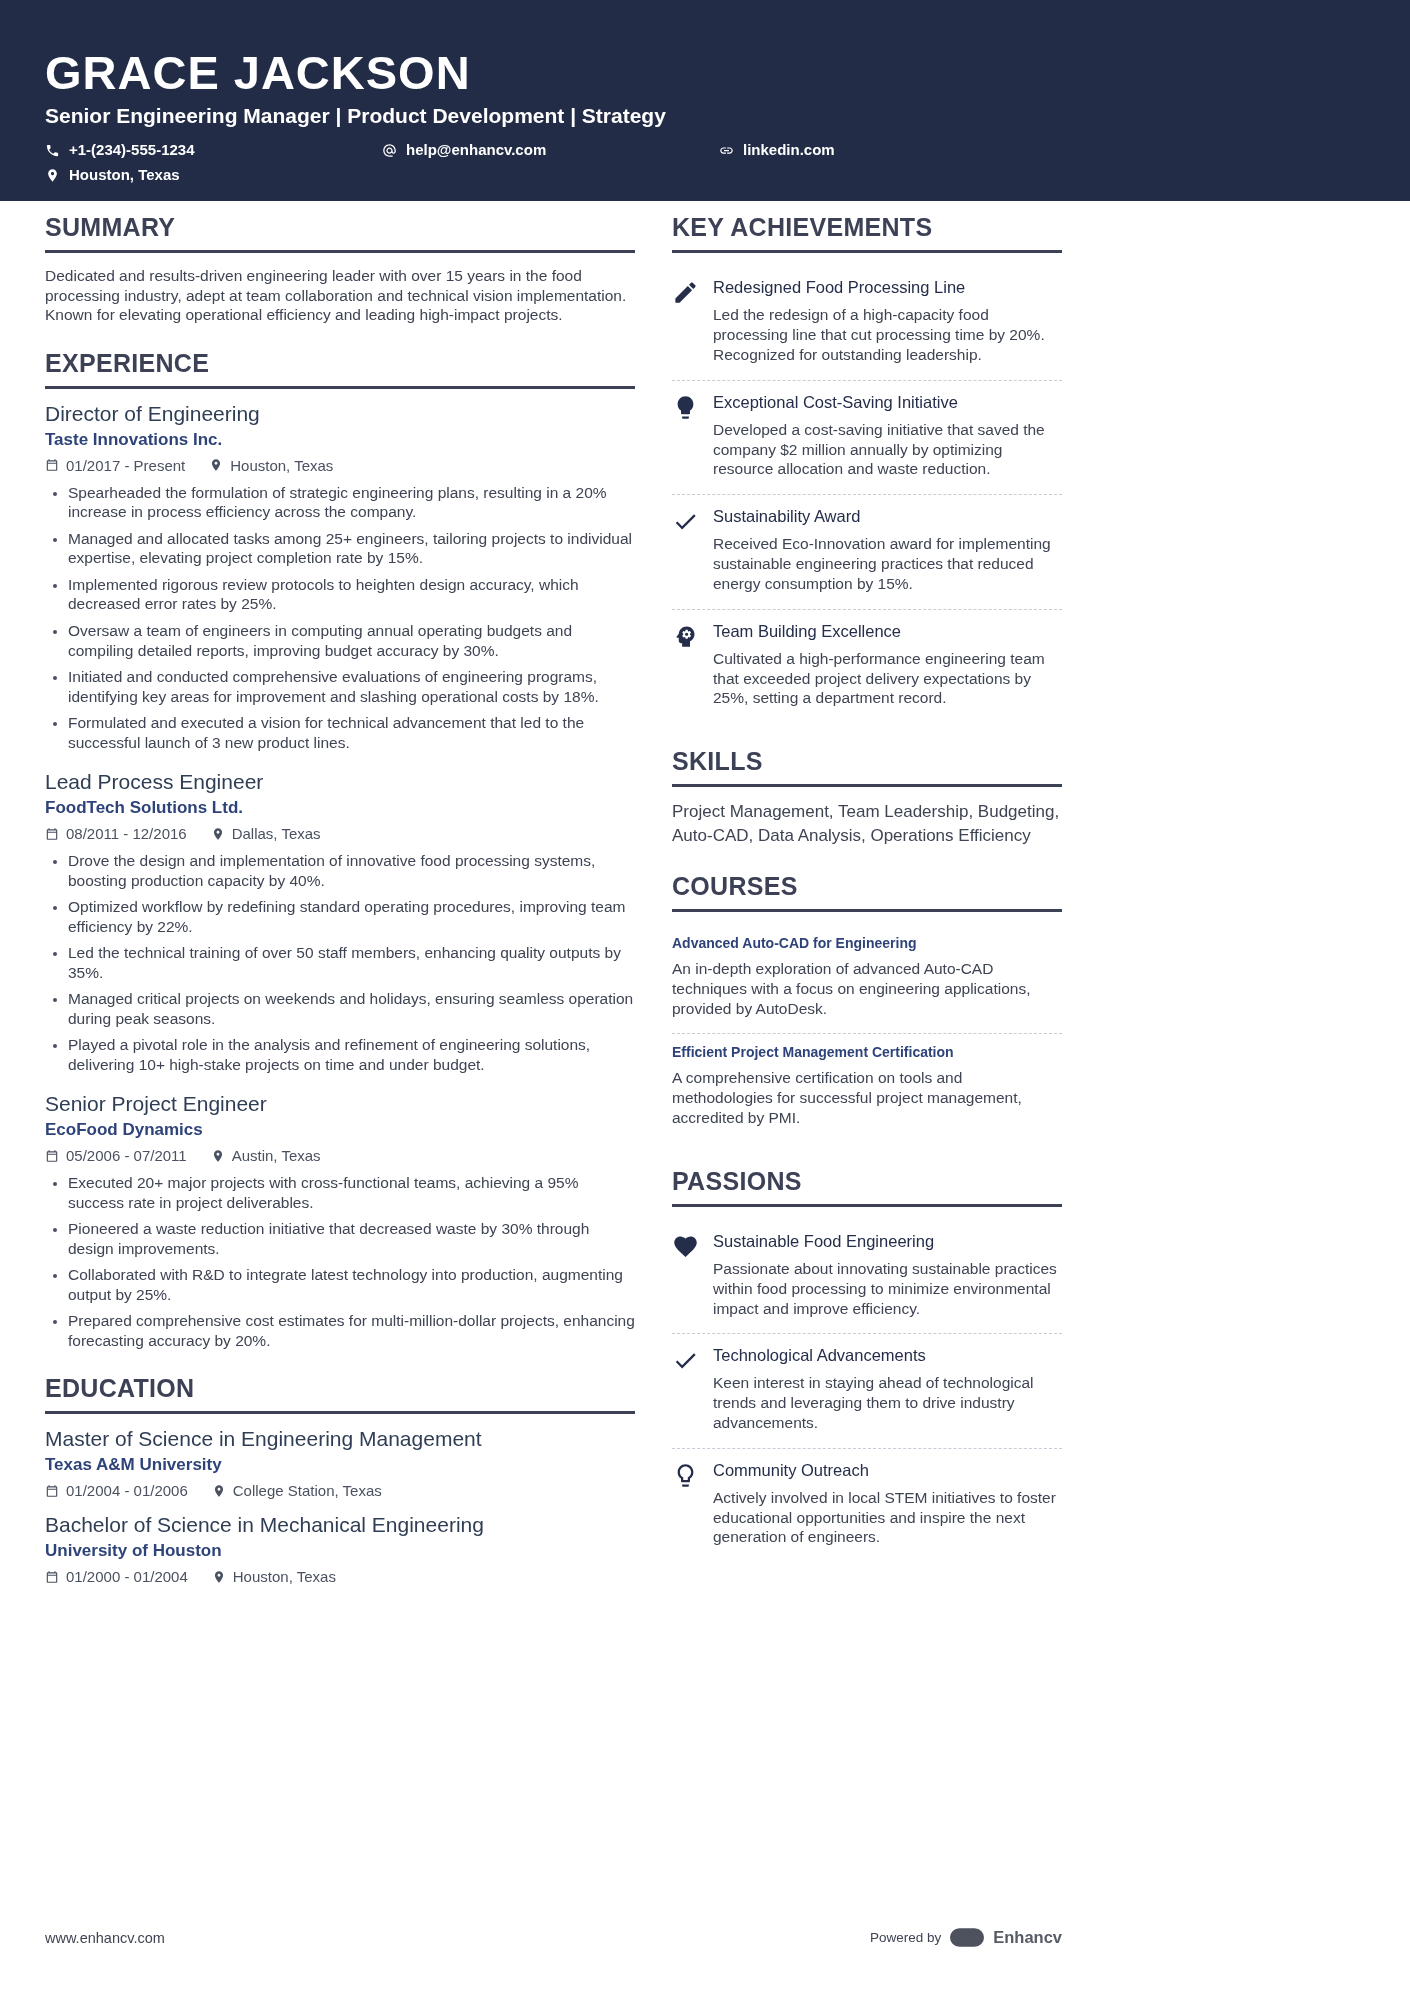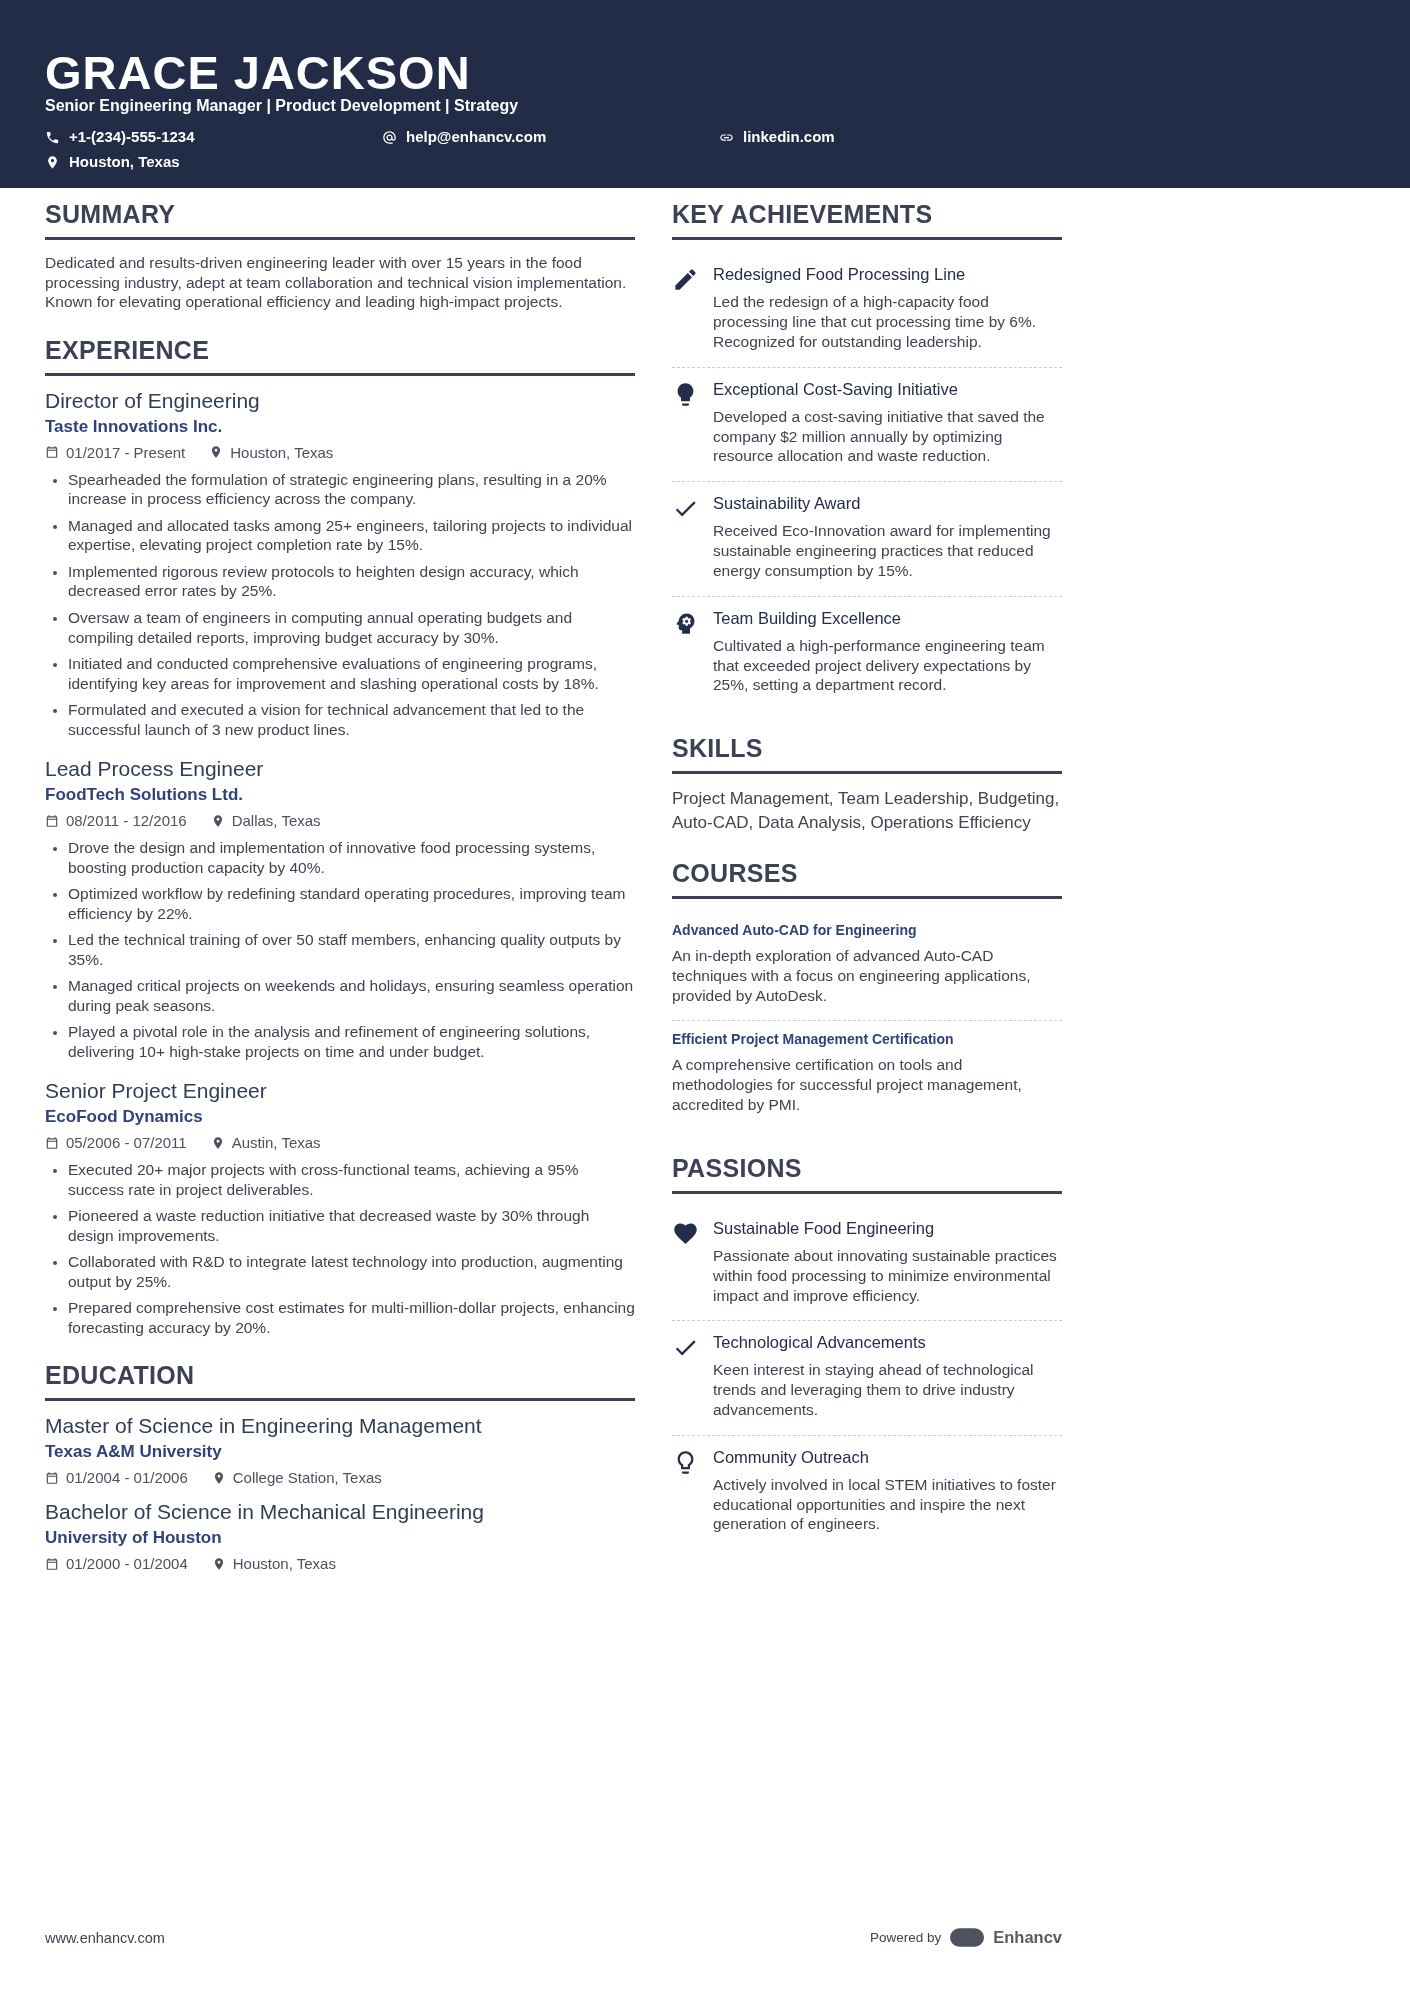--- a/index.html
+++ b/index.html
@@ -15,21 +15,21 @@
   *{margin:0;padding:0;box-sizing:border-box}
   html,body{background:#fff}
   body{
     width:1410px;height:1995px;position:relative;overflow:hidden;
     font-family:"Liberation Sans","DejaVu Sans",sans-serif;color:var(--ink);
   }
   .container{width:1017px;margin-left:45px}
   
   .header{background:var(--header-bg);color:#fff;padding:48px 0 18px}
   .name{font-size:47px;font-weight:bold;letter-spacing:1px;line-height:1.05}
-  .headline{font-size:16px;font-weight:bold;}
+  .headline{font-size:21px;font-weight:bold;margin-top:7px}
   .contact-grid{display:grid;grid-template-columns:337px 337px auto;row-gap:8px;margin-top:13px;font-size:15px;font-weight:bold}
   .contact-item{display:flex;align-items:flex-end;gap:9px}
   .icon svg{display:block;fill:currentColor}
   .contact-icon svg{width:15px;height:15px}
   
   .columns{display:flex;gap:37px;padding-top:12px}
   .col-left{width:590px;flex:none}
   .col-right{width:390px;flex:none}
   section{margin-bottom:24px}
   h2{
@@ -269,21 +269,21 @@
       <h2>KEY ACHIEVEMENTS</h2>
       <div>
           <div class="ach-item">
             <span class="icon ach-icon">
               <svg viewBox="0 0 24 24" aria-hidden="true">
                 <path d="M3 17.25V21h3.75L17.81 9.94l-3.75-3.75L3 17.25zM20.71 7.04c.39-.39.39-1.02 0-1.41l-2.34-2.34a.9959.9959 0 0 0-1.41 0l-1.83 1.83 3.75 3.75 1.83-1.83z"></path>
               </svg>
             </span>
             <div class="ach-body">
               <div class="ach-title">Redesigned Food Processing Line</div>
-              <div class="ach-text">Led the redesign of a high-capacity food processing line that cut processing time by 6%. Recognized for outstanding leadership.</div>
+              <div class="ach-text">Led the redesign of a high-capacity food processing line that cut processing time by 20%. Recognized for outstanding leadership.</div>
             </div>
           </div>
           <div class="ach-item">
             <span class="icon ach-icon">
               <svg viewBox="0 0 24 24" aria-hidden="true">
                 <path d="M9 21c0 .55.45 1 1 1h4c.55 0 1-.45 1-1v-1H9v1zm3-19C8.14 2 5 5.14 5 9c0 2.38 1.19 4.47 3 5.74V17c0 .55.45 1 1 1h6c.55 0 1-.45 1-1v-2.26c1.81-1.27 3-3.36 3-5.74 0-3.86-3.14-7-7-7z"></path>
               </svg>
             </span>
             <div class="ach-body">
               <div class="ach-title">Exceptional Cost-Saving Initiative</div>

